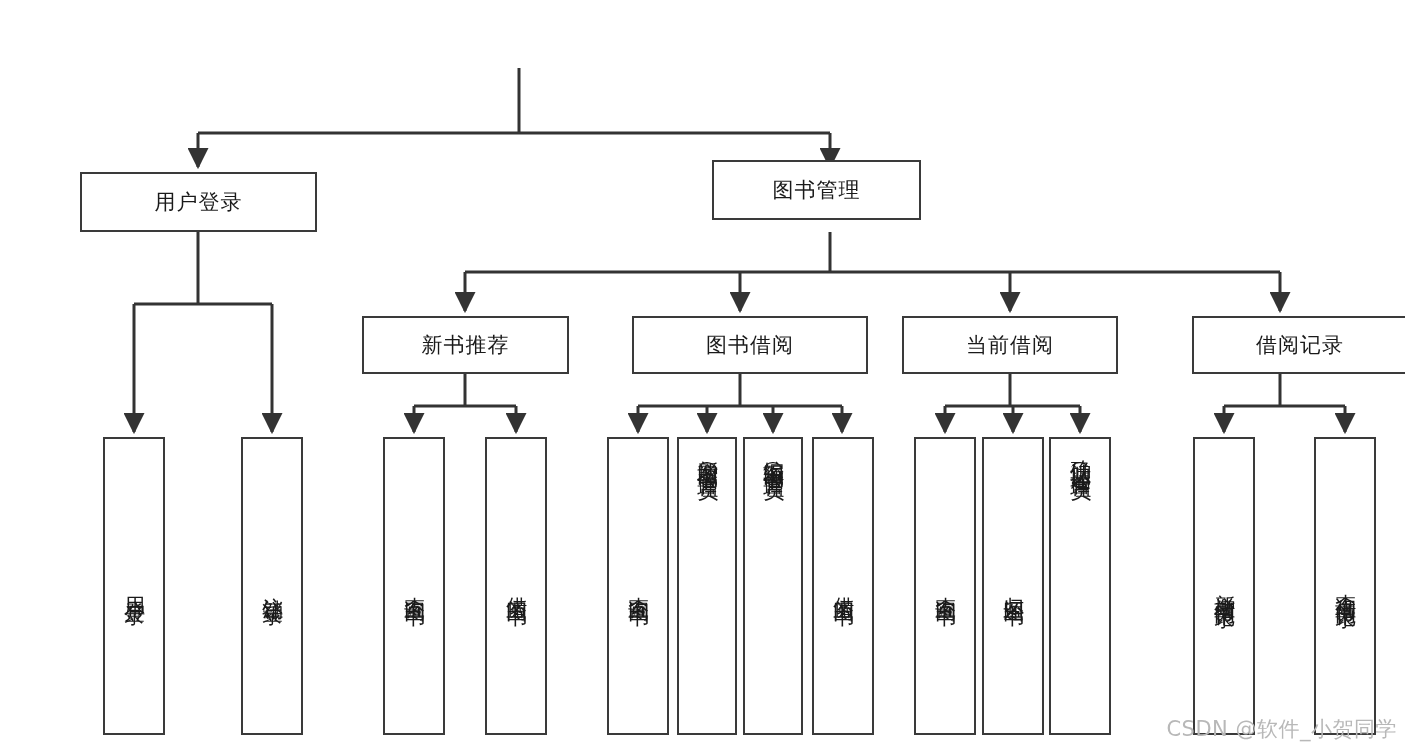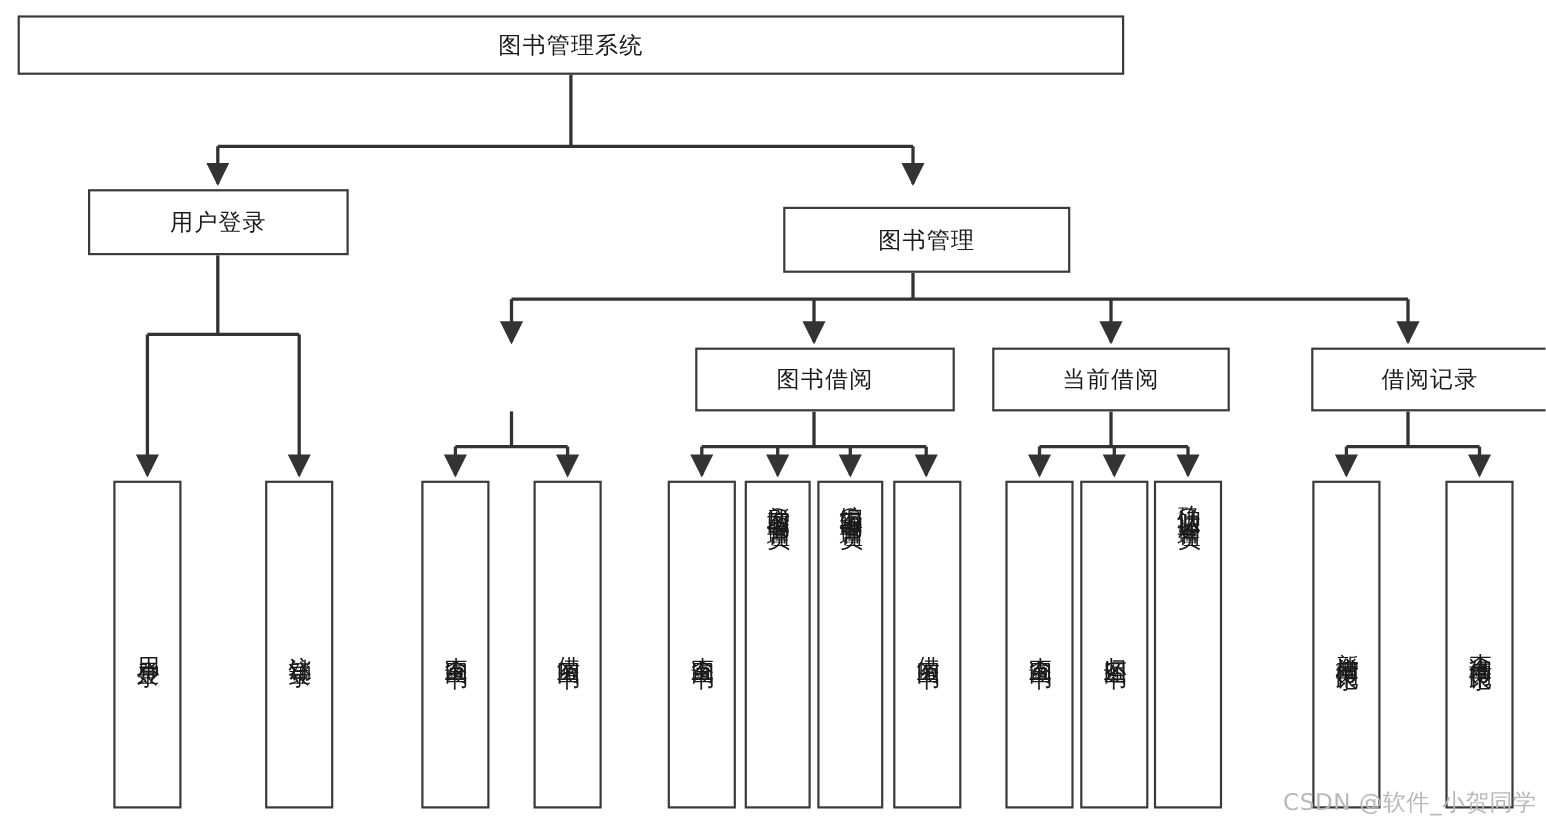--- a/index.html
+++ b/index.html
@@ -97,31 +97,31 @@
       <path d="M 1013 406 L 1013 432" marker-end="url(#arrow)"></path>
       <path d="M 1080 406 L 1080 432" marker-end="url(#arrow)"></path>
 
       <path d="M 1280 374 L 1280 406"></path>
       <path d="M 1224 406 L 1345 406"></path>
       <path d="M 1224 406 L 1224 432" marker-end="url(#arrow)"></path>
       <path d="M 1345 406 L 1345 432" marker-end="url(#arrow)"></path>
     </g>
   </svg>
 
-  <div class="node" style="left:16px;top:14px;width:1006px;height:54px;">
-    <span class="label">图书管理系统</span>
-  </div>
 
   <div class="node" style="left:80px;top:172px;width:237px;height:60px;">
     <span class="label">用户登录</span>
   </div>
-  <div class="node" style="left:712px;top:188px;width:261px;height:60px;">
+  <div class="node" style="left:712px;top:160px;width:209px;height:60px;">
     <span class="label">图书管理</span>
   </div>
 
+  <div class="node" style="left:362px;top:316px;width:207px;height:58px;">
+    <span class="label">新书推荐</span>
+  </div>
   <div class="node" style="left:632px;top:316px;width:236px;height:58px;">
     <span class="label">图书借阅</span>
   </div>
   <div class="node" style="left:902px;top:316px;width:216px;height:58px;">
     <span class="label">当前借阅</span>
   </div>
   <div class="node" style="left:1172px;top:316px;width:216px;height:58px;margin-left:20px;">
     <span class="label">借阅记录</span>
   </div>
 

